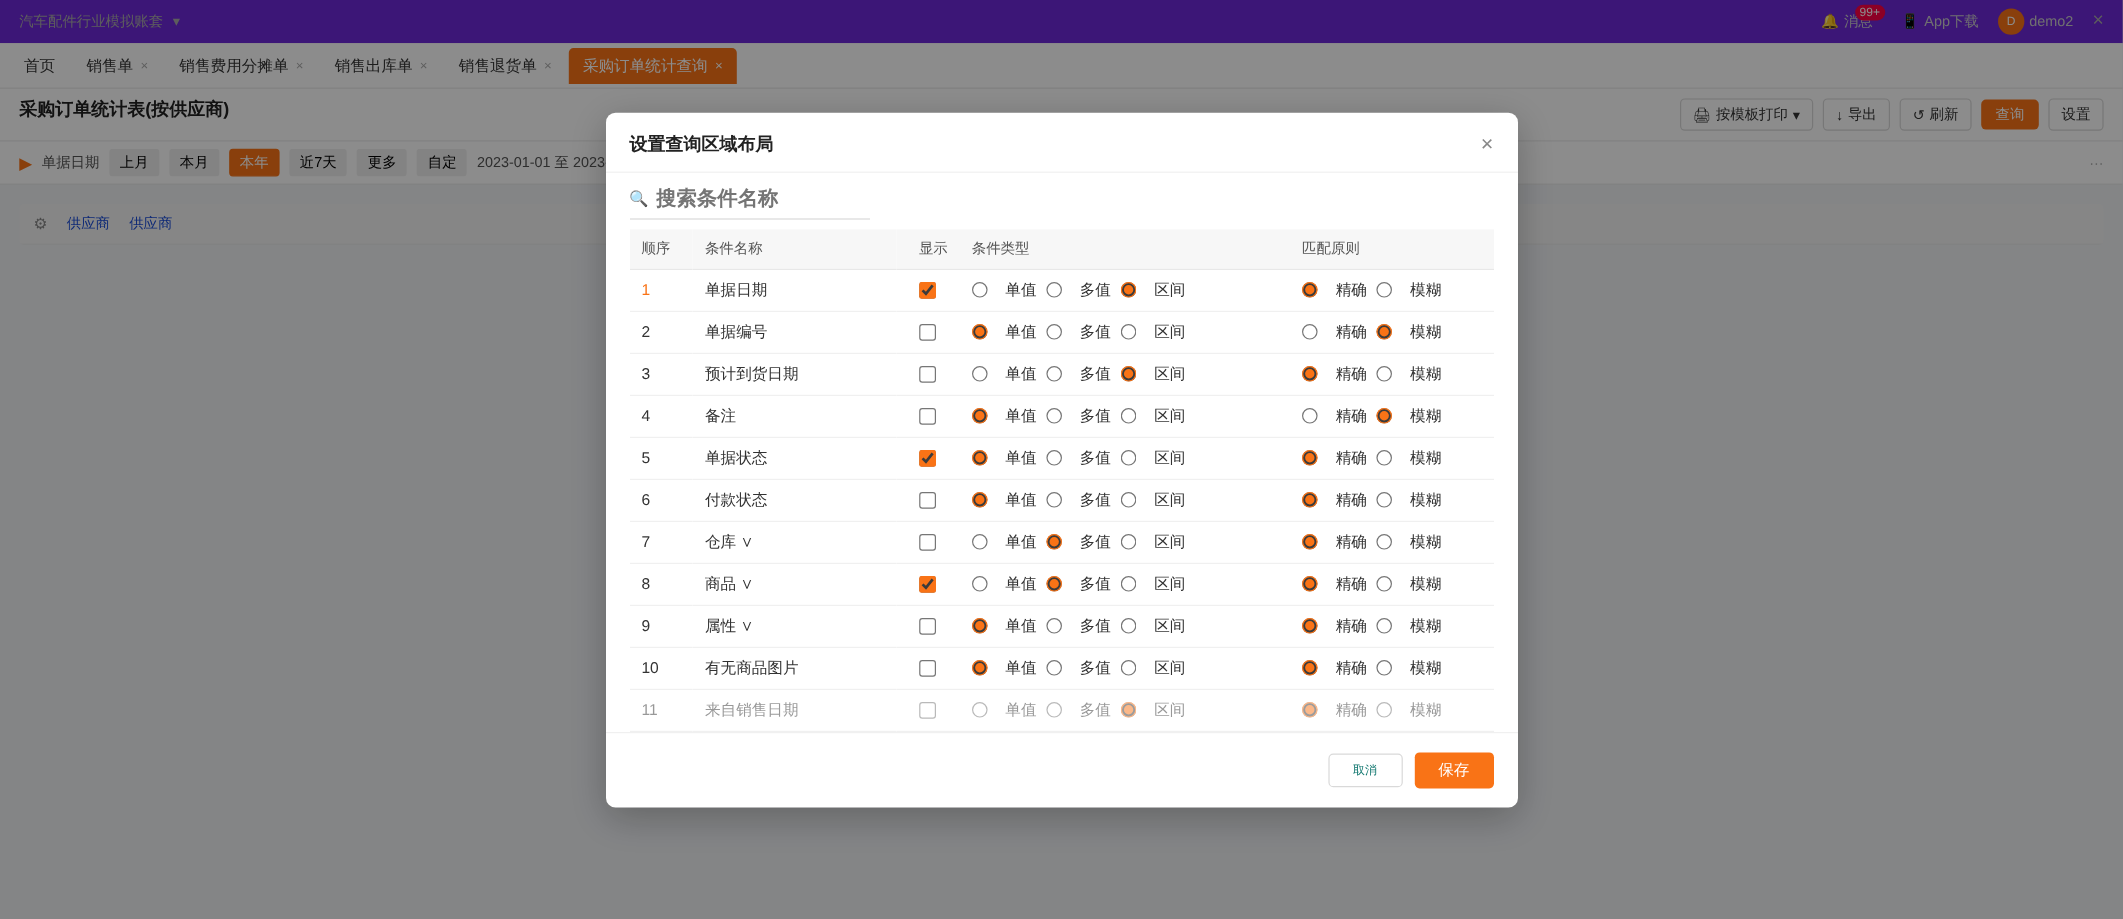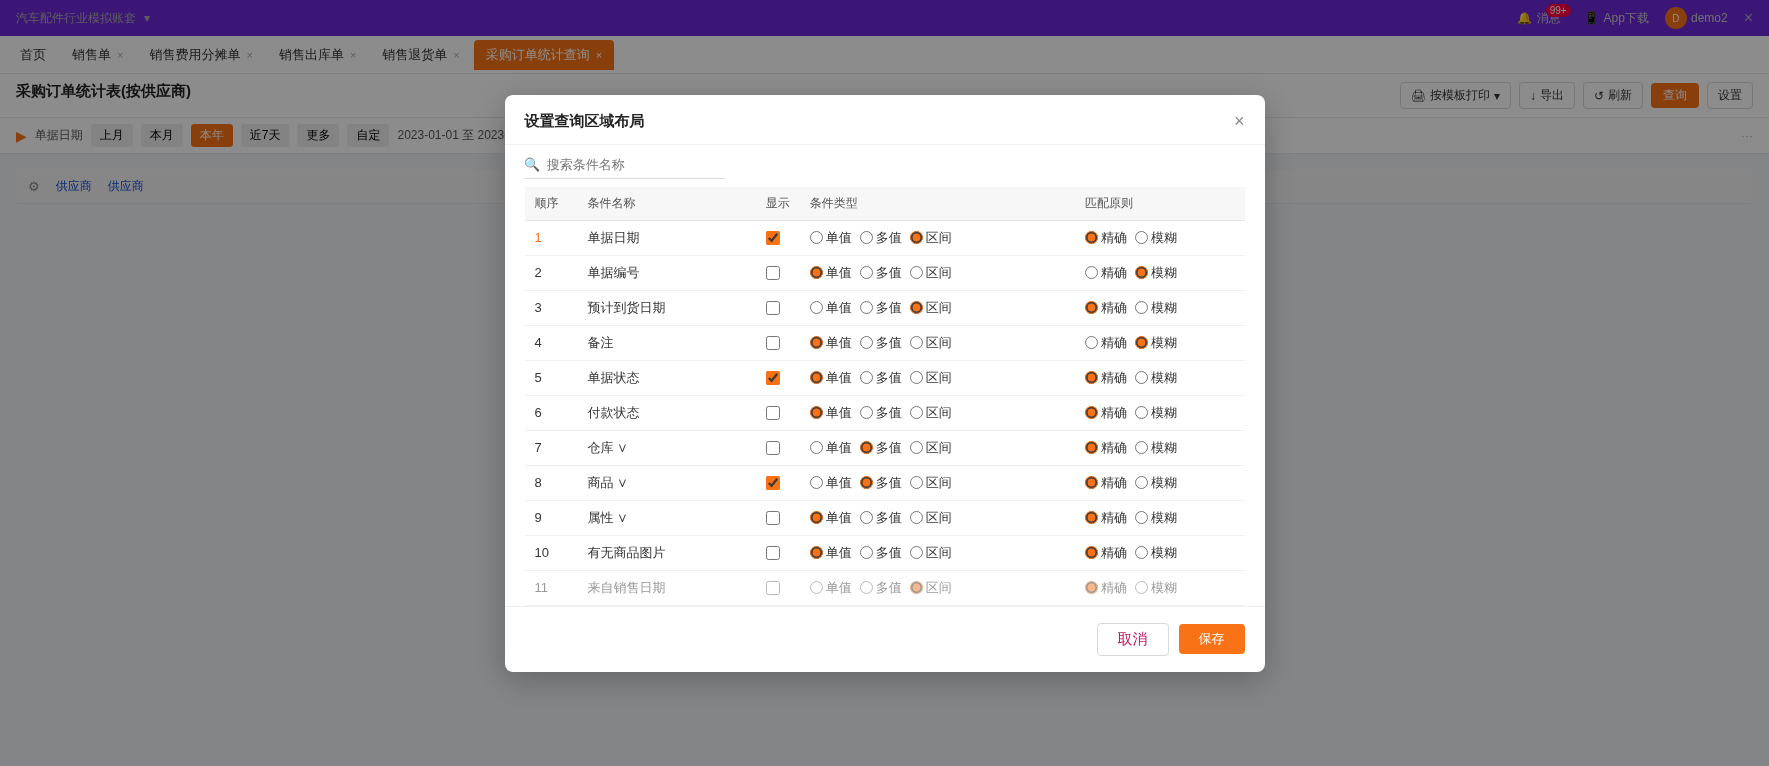--- a/index.html
+++ b/index.html
@@ -158,22 +158,22 @@
       padding: 12px 20px 8px;
     }
     .modal-search {
       display: flex; align-items: center;
       border-bottom: 1px solid #d9d9d9;
       padding-bottom: 6px;
       width: 200px;
       gap: 6px;
     }
     .modal-search input {
-      border: none; outline: none; font-size: 13px; color: #1d4ed8;
-      width: 170px; background: transparent;
+      border: none; outline: none; font-size: 17px; color: #1d4ed8;
+      width: 170px; background: transparent; font-weight: bold;
     }
     .search-icon { color: #aaa; font-size: 13px; }
 
     
     .modal-table-wrap {
       flex: 1;
       overflow-y: auto;
       padding: 0 20px;
     }
     .modal-table {
@@ -194,37 +194,37 @@
     .modal-table td {
       padding: 8px 10px;
       font-size: 13px;
       color: #333;
       border-bottom: 1px solid #f0f0f0;
       vertical-align: middle;
     }
 
     
     .radio-group { display: flex; align-items: center; gap: 8px; }
-    .radio-item { display: flex; align-items: center; gap: 3px; cursor: pointer; }
+    .radio-item { display: flex; align-items: center; gap: 15px; cursor: pointer; }
     .radio-item input[type="radio"] { accent-color: #f97316; cursor: pointer; }
 
     
     .cb-item { display: flex; align-items: center; justify-content: center; }
     .cb-item input[type="checkbox"] { accent-color: #f97316; width: 14px; height: 14px; cursor: pointer; }
 
     
     .modal-footer {
       display: flex; align-items: center; justify-content: flex-end;
       padding: 16px 20px;
       gap: 10px;
       border-top: 1px solid #f0f0f0;
     }
     .btn-cancel {
       padding: 6px 20px; border: 1px solid #d9d9d9; background: #fff;
-      border-radius: 4px; cursor: pointer; font-size: 15px; color: #be185d;
+      border-radius: 4px; cursor: pointer; font-size: 10px; color: #0f766e;
     }
     .btn-save {
       padding: 6px 20px; background: #f97316; color: #fff;
       border: none; border-radius: 4px; cursor: pointer; font-size: 13px;
     }
 
     
     .modal-table-wrap::-webkit-scrollbar { width: 6px; }
     .modal-table-wrap::-webkit-scrollbar-track { background: #f5f5f5; }
     .modal-table-wrap::-webkit-scrollbar-thumb { background: #ccc; border-radius: 3px; }

